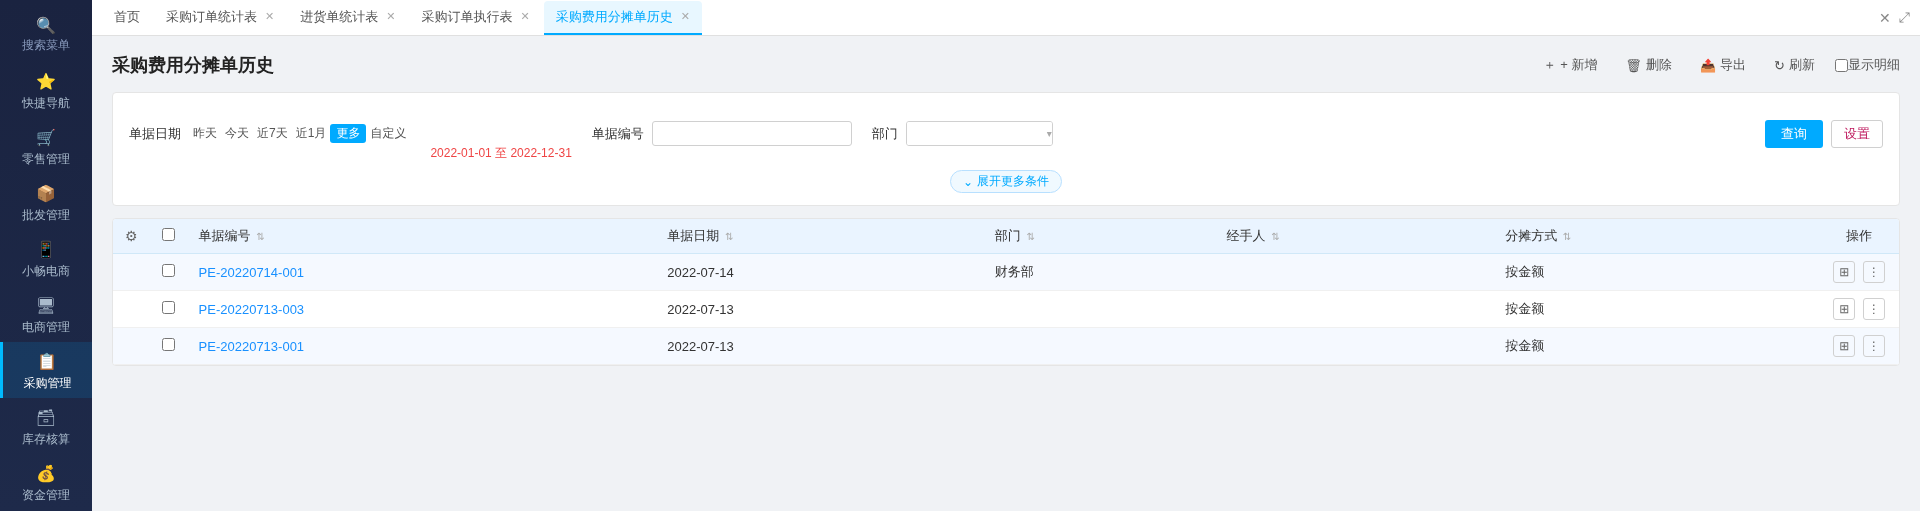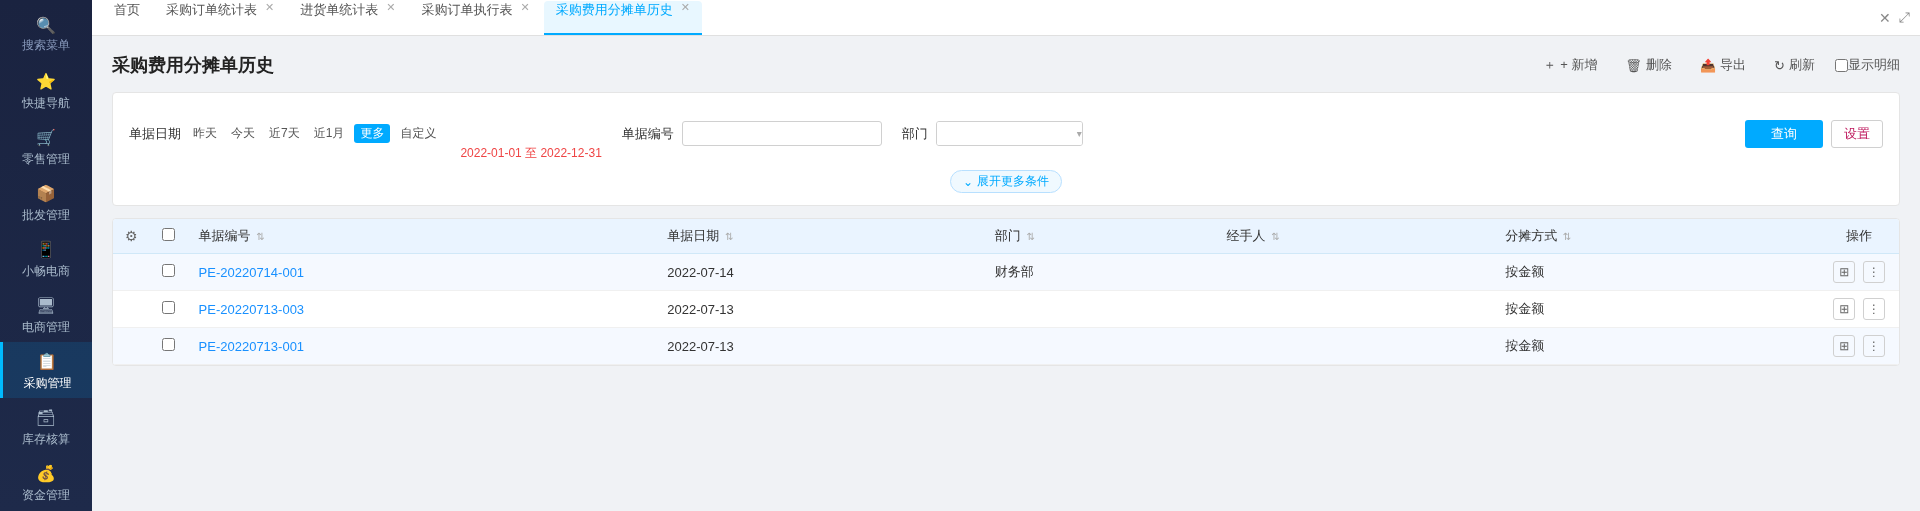--- a/index.html
+++ b/index.html
@@ -59,20 +59,21 @@
       align-items: center;
       background: #fff;
       border-bottom: 1px solid #e0e0e0;
       padding: 0 10px;
       height: 36px;
       gap: 2px;
       flex-shrink: 0;
     }
     .tab {
       display: flex;
+      align-items: center;
       padding: 0 12px;
       height: 34px;
       font-size: 13px;
       color: #555;
       cursor: pointer;
       border-bottom: 2px solid transparent;
       white-space: nowrap;
       gap: 4px;
     }
     .tab.active {
@@ -168,21 +169,20 @@
       white-space: nowrap;
     }
     .filter-date-range {
       font-size: 12px;
       color: #ef4444;
       margin-top: 40px;
     }
     .filter-quick-btns {
       display: flex;
       align-items: center;
-      gap: 6px;
     }
     .quick-btn {
       font-size: 12px;
       color: #555;
       cursor: pointer;
       padding: 1px 4px;
     }
     .quick-btn.more {
       background: #00aaff;
       color: #fff;
@@ -218,21 +218,21 @@
       margin-left: -20px;
       pointer-events: none;
       color: #aaa;
       font-size: 10px;
     }
     .btn-query {
       background: #00aaff;
       color: #fff;
       border: none;
       border-radius: 3px;
-      padding: 5px 26px;
+      padding: 5px 16px;
       font-size: 13px;
       cursor: pointer;
     }
     .btn-settings {
       background: #fff;
       color: #be185d;
       border: 1px solid #d0d0d0;
       border-radius: 3px;
       padding: 4px 12px;
       font-size: 13px;

